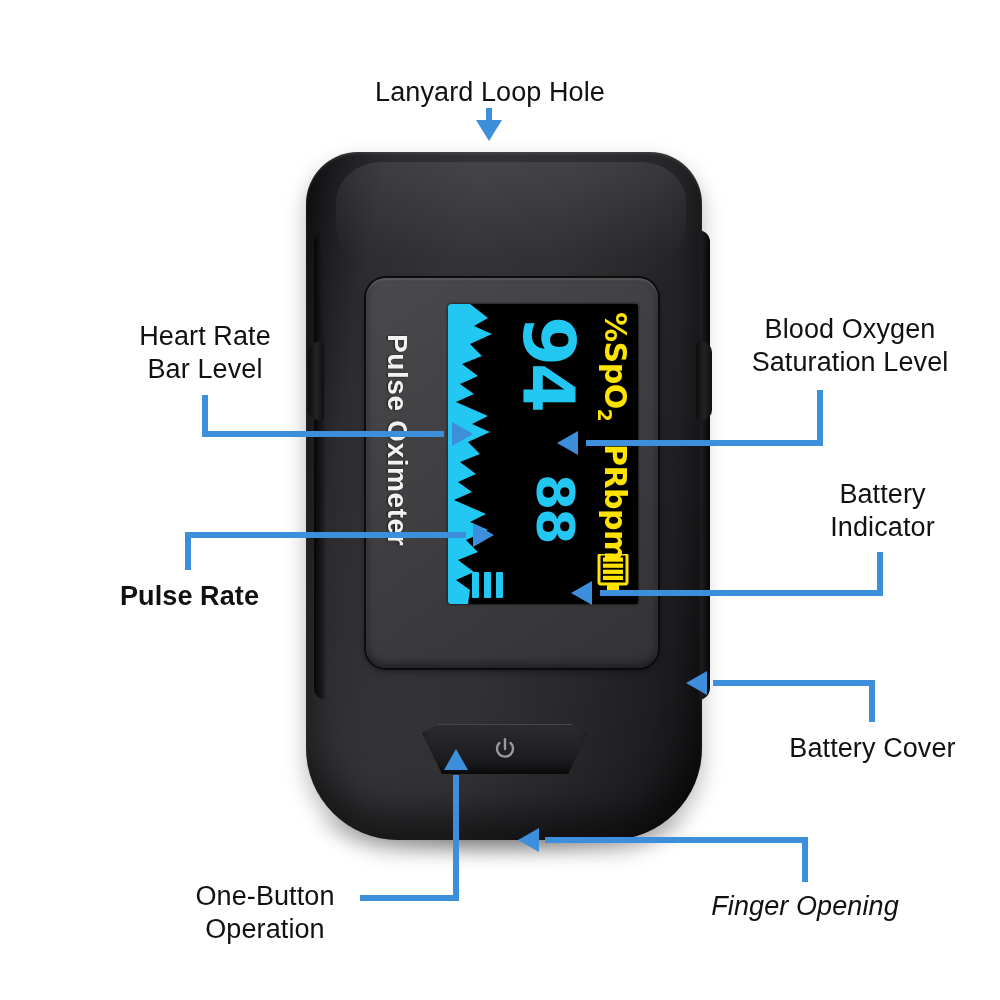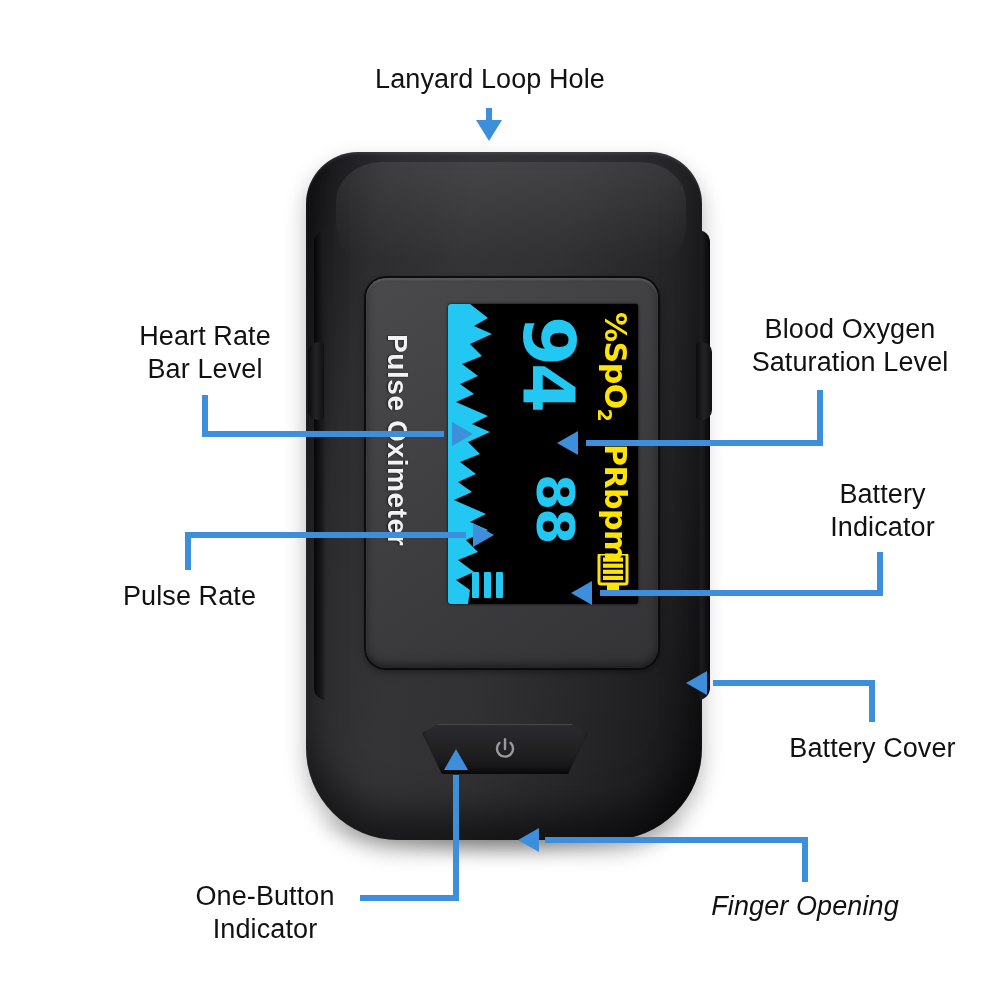--- a/index.html
+++ b/index.html
@@ -234,33 +234,33 @@
       <polygon points="473,434 452,422 452,446"></polygon>
       <polygon points="494,535 473,523 473,547"></polygon>
       <polygon points="557,443 578,431 578,455"></polygon>
       <polygon points="571,593 592,581 592,605"></polygon>
       <polygon points="686,683 707,671 707,695"></polygon>
       <polygon points="456,749 444,770 468,770"></polygon>
       <polygon points="518,840 539,828 539,852"></polygon>
     </g>
   </svg>
 
-  <div class="callout c-center" style="left:335px;top:63px;width:310px;">Lanyard Loop Hole</div>
+  <div class="callout c-center" style="left:335px;top:76px;width:310px;">Lanyard Loop Hole</div>
 
   <div class="callout c-center" style="left:60px;top:320px;width:290px;">Heart Rate
 Bar Level</div>
 
   <div class="callout c-center" style="left:700px;top:313px;width:300px;">Blood Oxygen
 Saturation Level</div>
 
   <div class="callout c-center" style="left:760px;top:478px;width:245px;">Battery
 Indicator</div>
 
-  <div class="callout c-center" style="left:52px;top:580px;width:275px;">Pulse Rate</div>
+  <div class="callout c-center" style="left:52px;top:580px;width:275px;font-weight:bold;">Pulse Rate</div>
 
   <div class="callout c-center" style="left:725px;top:732px;width:295px;">Battery Cover</div>
 
   <div class="callout c-center" style="left:140px;top:880px;width:250px;">One-Button
-Indicator</div>
+Operation</div>
 
   <div class="callout c-center" style="left:650px;top:890px;width:310px;font-style:italic;">Finger Opening</div>
 
 </div>
 
 </body></html>

